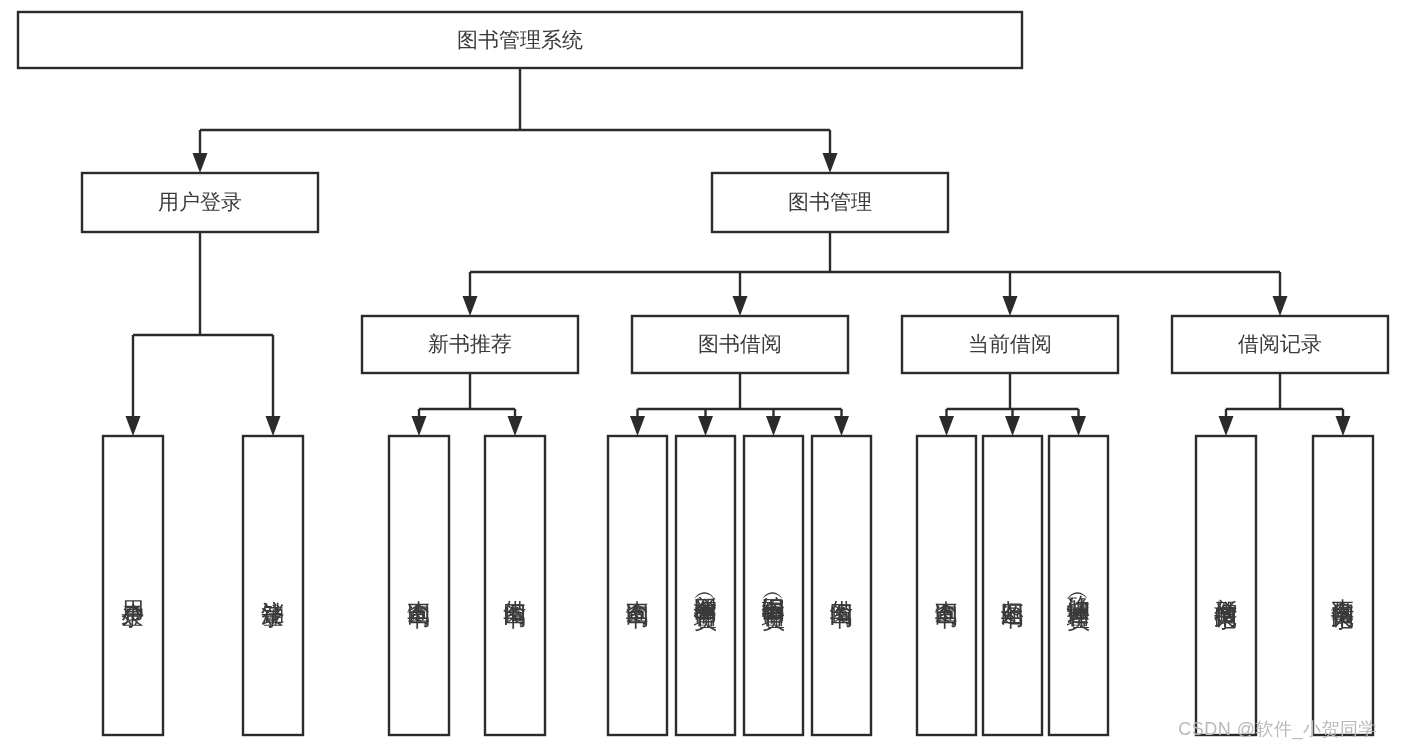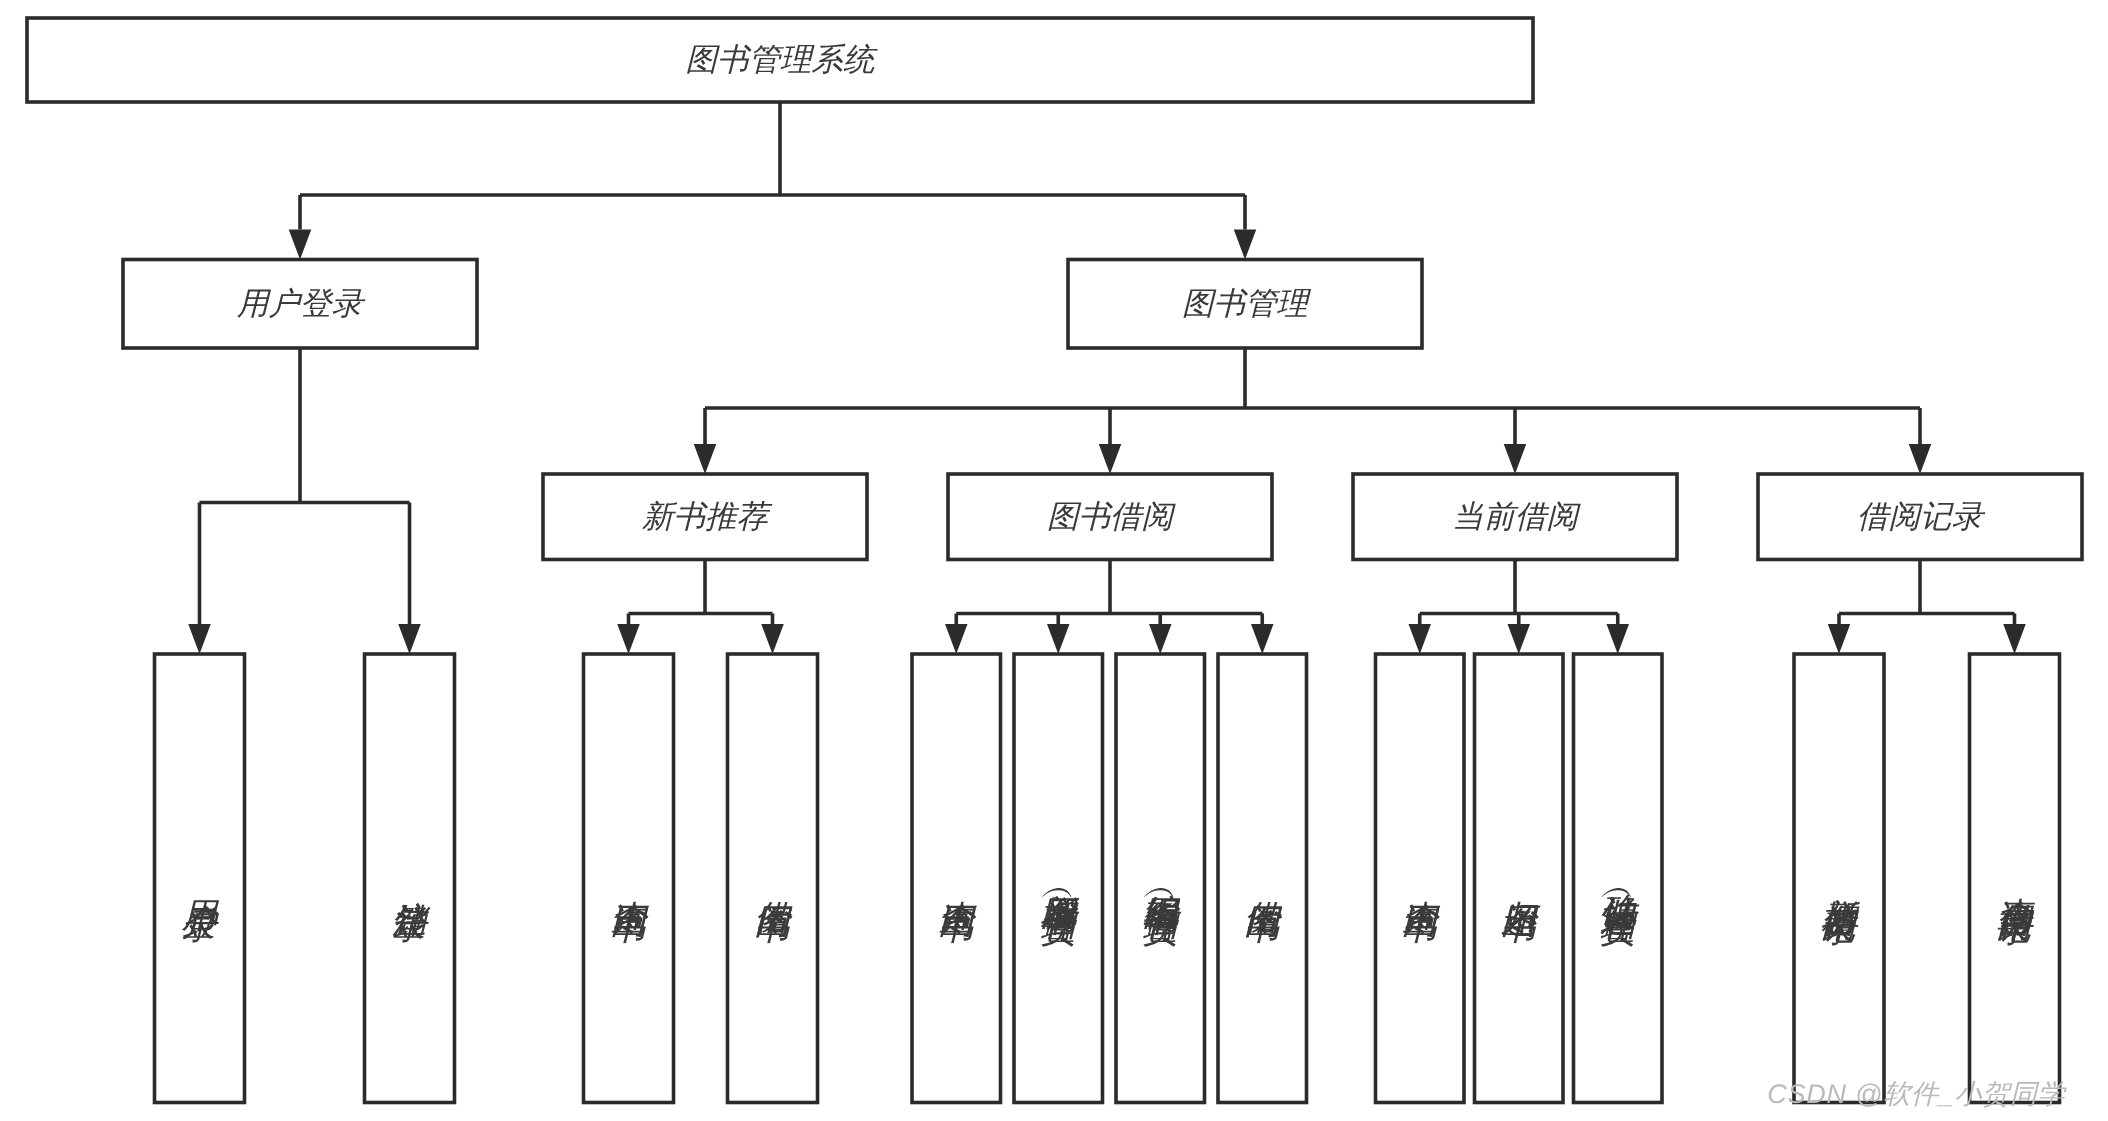--- a/index.html
+++ b/index.html
@@ -11,21 +11,20 @@
     width: 1405px;
     height: 747px;
     overflow: hidden;
     font-family: "Liberation Sans", "DejaVu Sans", sans-serif;
   }
   #diagram-root {
     position: relative;
     width: 1385px;
     height: 747px;
     background: #ffffff;
-    font-style: italic;
   }
   svg#tree-svg {
     position: absolute;
     left: 0;
     top: 0;
     width: 1405px;
     height: 747px;
     display: block;
   }
   .node-box {

